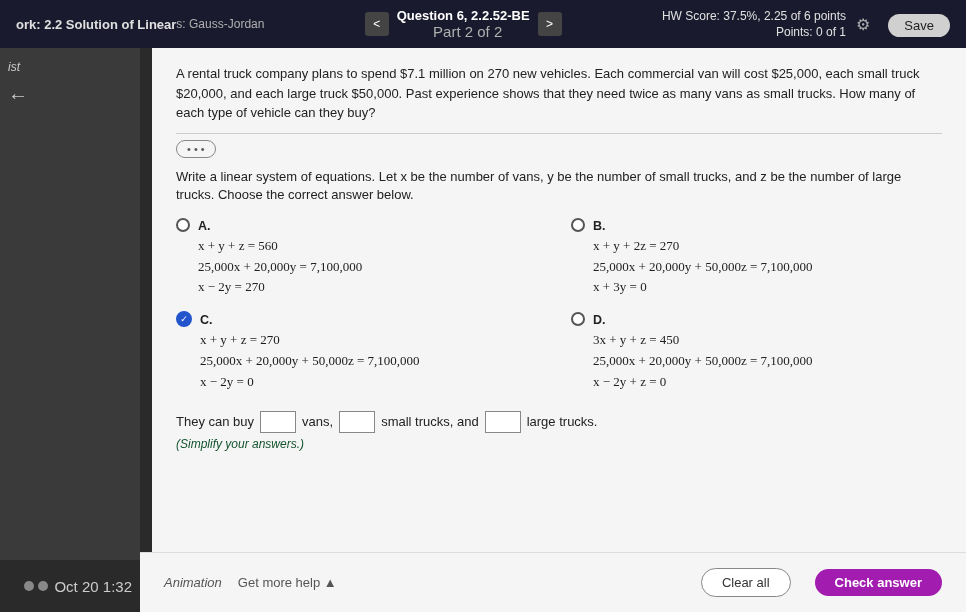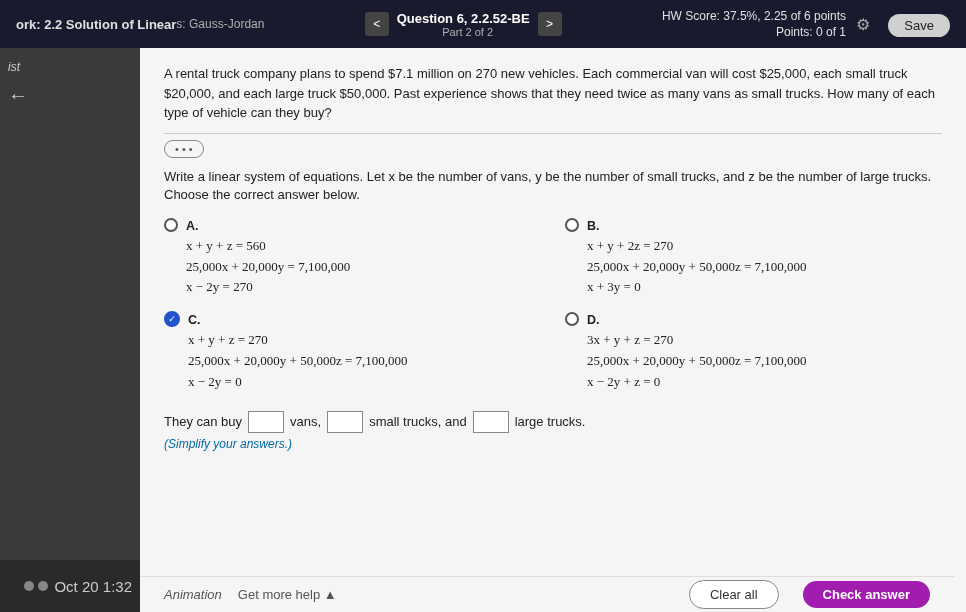--- a/index.html
+++ b/index.html
@@ -44,21 +44,21 @@
       align-items: center;
     }
 
     .question-label {
       font-size: 13px;
       font-weight: bold;
       color: white;
     }
 
     .part-label {
-      font-size: 11px;
+      font-size: 15px;
       color: #b0b0b0;
       padding-left: 9px;
     }
 
     .nav-arrow {
       background: #444;
       border: none;
       color: white;
       width: 24px;
       height: 24px;
@@ -100,20 +100,21 @@
 
     .gear-icon {
       color: #aaa;
       font-size: 16px;
       margin-right: 8px;
     }
 
     .main-layout {
       display: flex;
       height: calc(612px - 48px);
+      gap: 12px;
     }
 
     .sidebar {
       width: 140px;
       background: #3a3a3a;
       display: flex;
       flex-direction: column;
       align-items: flex-start;
       padding: 12px 8px;
       gap: 8px;
@@ -207,31 +208,31 @@
       width: 36px;
       height: 22px;
       border: 1px solid #888;
       background: white;
       text-align: center;
       font-size: 13px;
     }
 
     .simplify-note {
       font-size: 12px;
-      color: #0369a1;
+      color: #14532d;
       font-style: italic;
       margin-top: 4px;
     }
 
     .bottom-bar {
       position: absolute;
       bottom: 0;
       left: 140px;
-      right: 12px;
-      height: 36px;
+      right: 0;
+      height: 60px;
       background: #f5f5f5;
       border-top: 1px solid #ddd;
       display: flex;
       align-items: center;
       justify-content: space-between;
       padding: 0 24px;
     }
 
     .bottom-left {
       display: flex;
@@ -429,21 +430,21 @@
           <div class="math-eq">x + y + z = 270</div>
           <div class="math-eq">25,000x + 20,000y + 50,000z = 7,100,000</div>
           <div class="math-eq">x − 2y = 0</div>
         </div>
       </div>
 
       <div class="option">
         <div class="radio-circle"></div>
         <div class="option-content">
           <span class="option-label">D.</span>
-          <div class="math-eq">3x + y + z = 270</div>
+          <div class="math-eq">3x + y + z = 450</div>
           <div class="math-eq">25,000x + 20,000y + 50,000z = 7,100,000</div>
           <div class="math-eq">x − 2y + z = 0</div>
         </div>
       </div>
 
     </div>
 
     
     <div class="answer-row">
       <span>They can buy</span>

